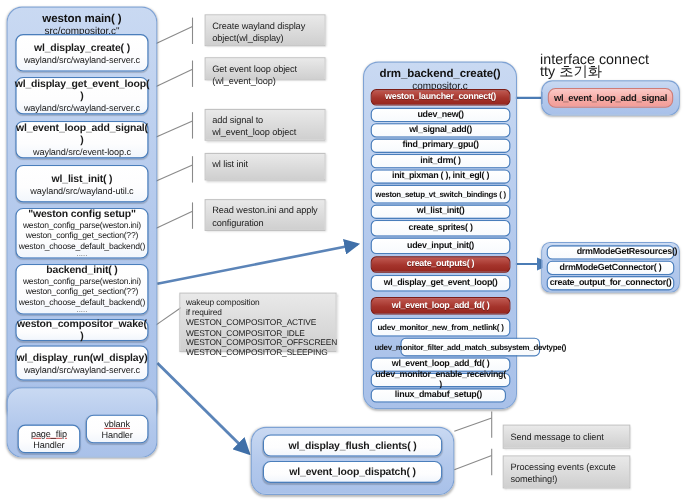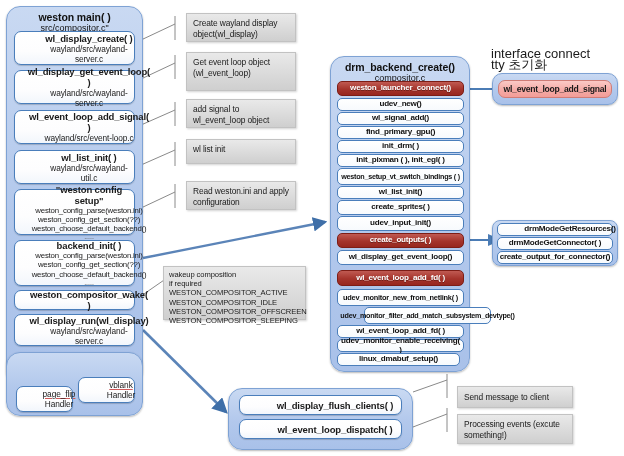--- a/index.html
+++ b/index.html
@@ -31,21 +31,20 @@
   
   .item{
     position:absolute;
     background:linear-gradient(to bottom,#ffffff 0%,#fdfdfe 60%,#f2f6fc 100%);
     border:1.4px solid #4a7ebb;
     border-radius:7px;
     box-sizing:border-box;
     display:flex;flex-direction:column;align-items:center;justify-content:center;
     text-align:center;
     box-shadow:0 1px 1px rgba(0,0,0,.18);
-    padding-left:29px;
   }
   .item .t1{font-weight:bold;font-size:9.5px;line-height:11px;letter-spacing:-0.15px;}
   .item .t2{font-size:8.3px;line-height:10px;letter-spacing:-0.1px;}
   .item .t3{font-size:7.8px;line-height:9.2px;letter-spacing:-0.2px;}
   .item .dots{font-size:7px;line-height:7px;color:#555;}
 
   
   .row{
     position:absolute;
     background:linear-gradient(to bottom,#ffffff 0%,#f7fafd 100%);
@@ -186,21 +185,21 @@
     <div class="t2" style="text-decoration:underline;text-decoration-color:#d05a5a;">page_flip</div>
     <div class="t2">Handler</div>
   </div>
   <div class="item" style="left:78px;top:377px;width:57px;height:26px;">
     <div class="t2" style="text-decoration:underline;text-decoration-color:#d05a5a;">vblank</div>
     <div class="t2">Handler</div>
   </div>
 
   <div class="note" style="left:186px;top:13px;width:110px;height:29px;">Create wayland display
 object(wl_display)</div>
-  <div class="note" style="left:186px;top:52px;width:110px;height:39px;">Get event loop object
+  <div class="note" style="left:186px;top:52px;width:110px;height:21px;">Get event loop object
 (wl_event_loop)</div>
   <div class="note" style="left:186px;top:99px;width:110px;height:29px;">add signal to
 wl_event_loop  object</div>
   <div class="note" style="left:186px;top:139px;width:110px;height:25px;">wl list init</div>
   <div class="note" style="left:186px;top:181px;width:110px;height:29px;">Read weston.ini and
 apply configuration</div>
 
   <div class="note small" style="left:163px;top:266px;width:143px;height:54px;">
     <div>wakeup composition</div>
     <div>if required</div>

